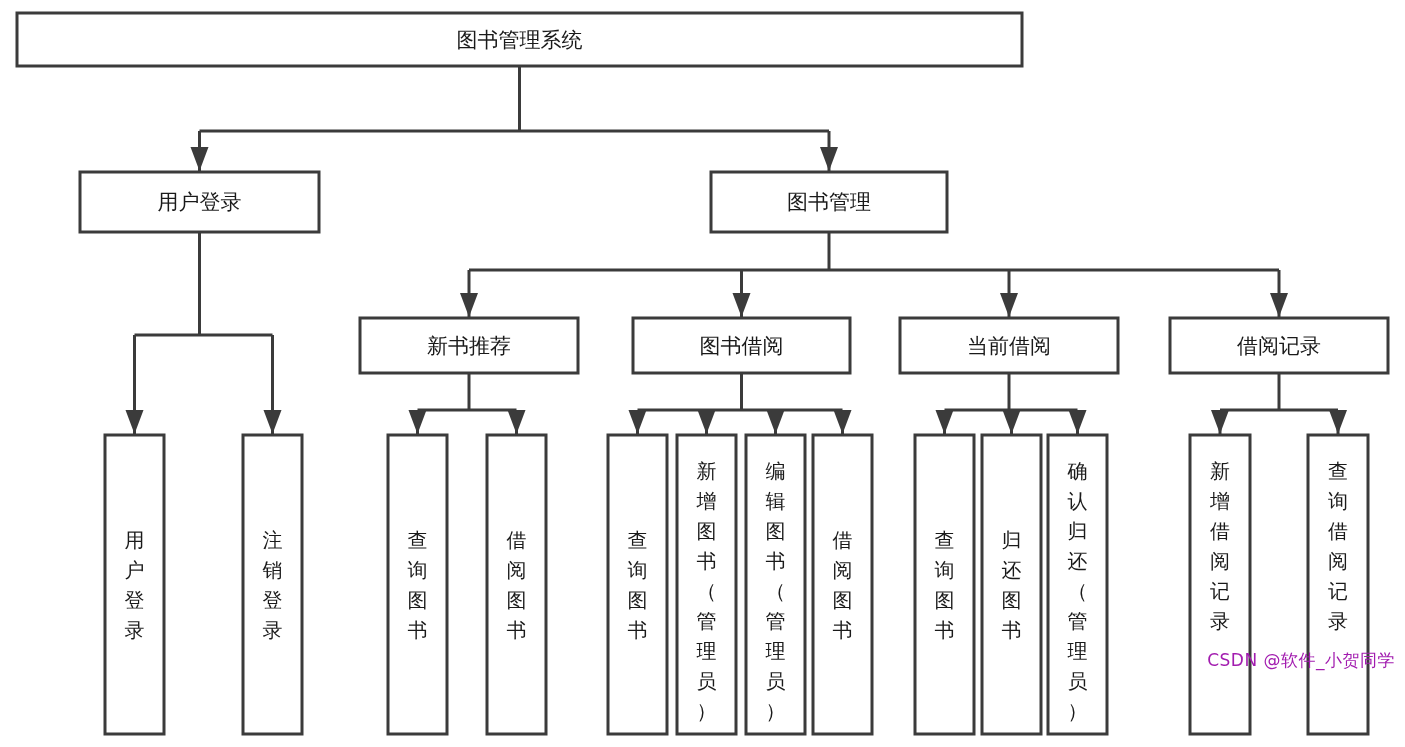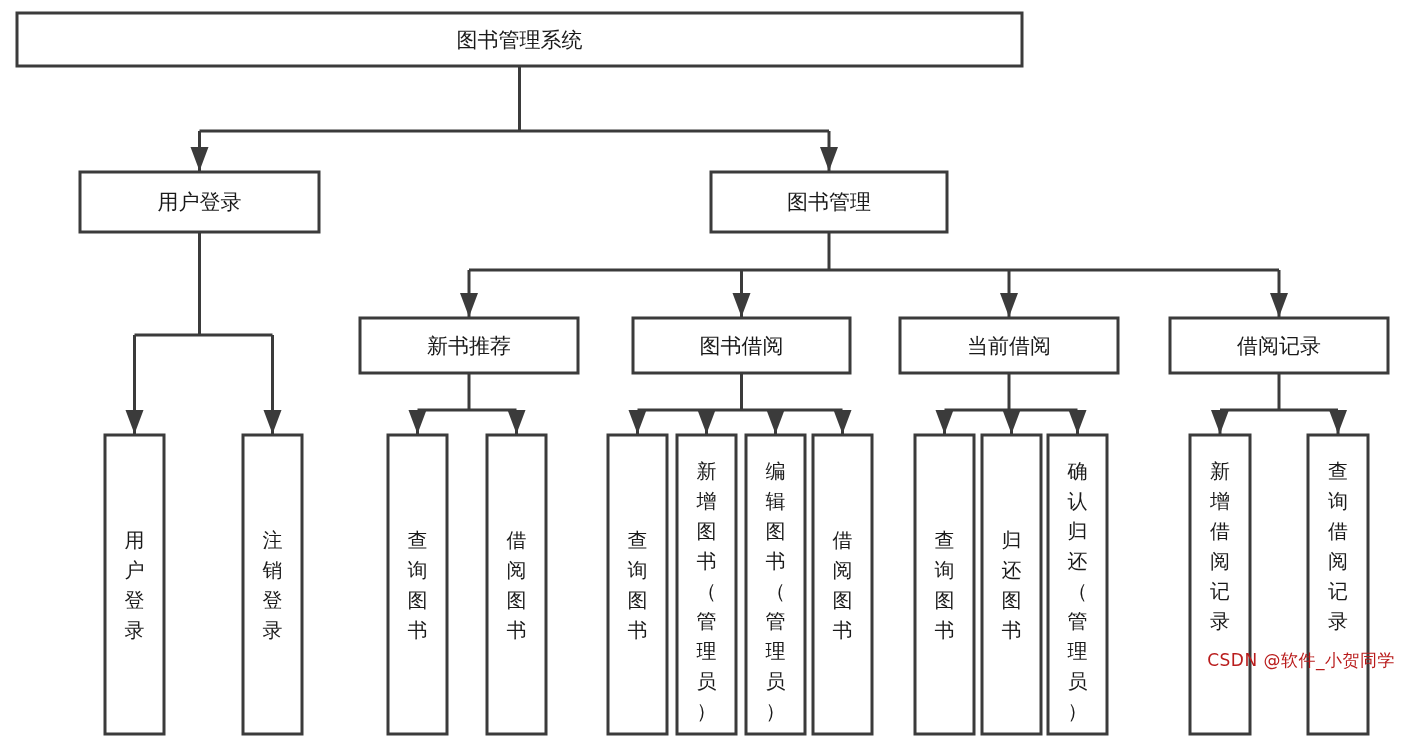--- a/index.html
+++ b/index.html
@@ -56,21 +56,21 @@
   .node-label.vertical {
     font-size: 20px;
     text-anchor: middle;
   }
   .watermark-text {
     position: absolute;
     right: 10px;
     bottom: 6px;
     font-family: "DejaVu Sans", "Liberation Sans", sans-serif;
     font-size: 17px;
-    color: #b91c1c;
+    color: #a21caf;
     white-space: nowrap;
     letter-spacing: 0.5px;
     user-select: none;
   }
 </style>
 </head>
 <body>
 
 <div id="diagram-root">
   <svg id="flow-svg" viewBox="0 0 1405 747" xmlns="http://www.w3.org/2000/svg">

